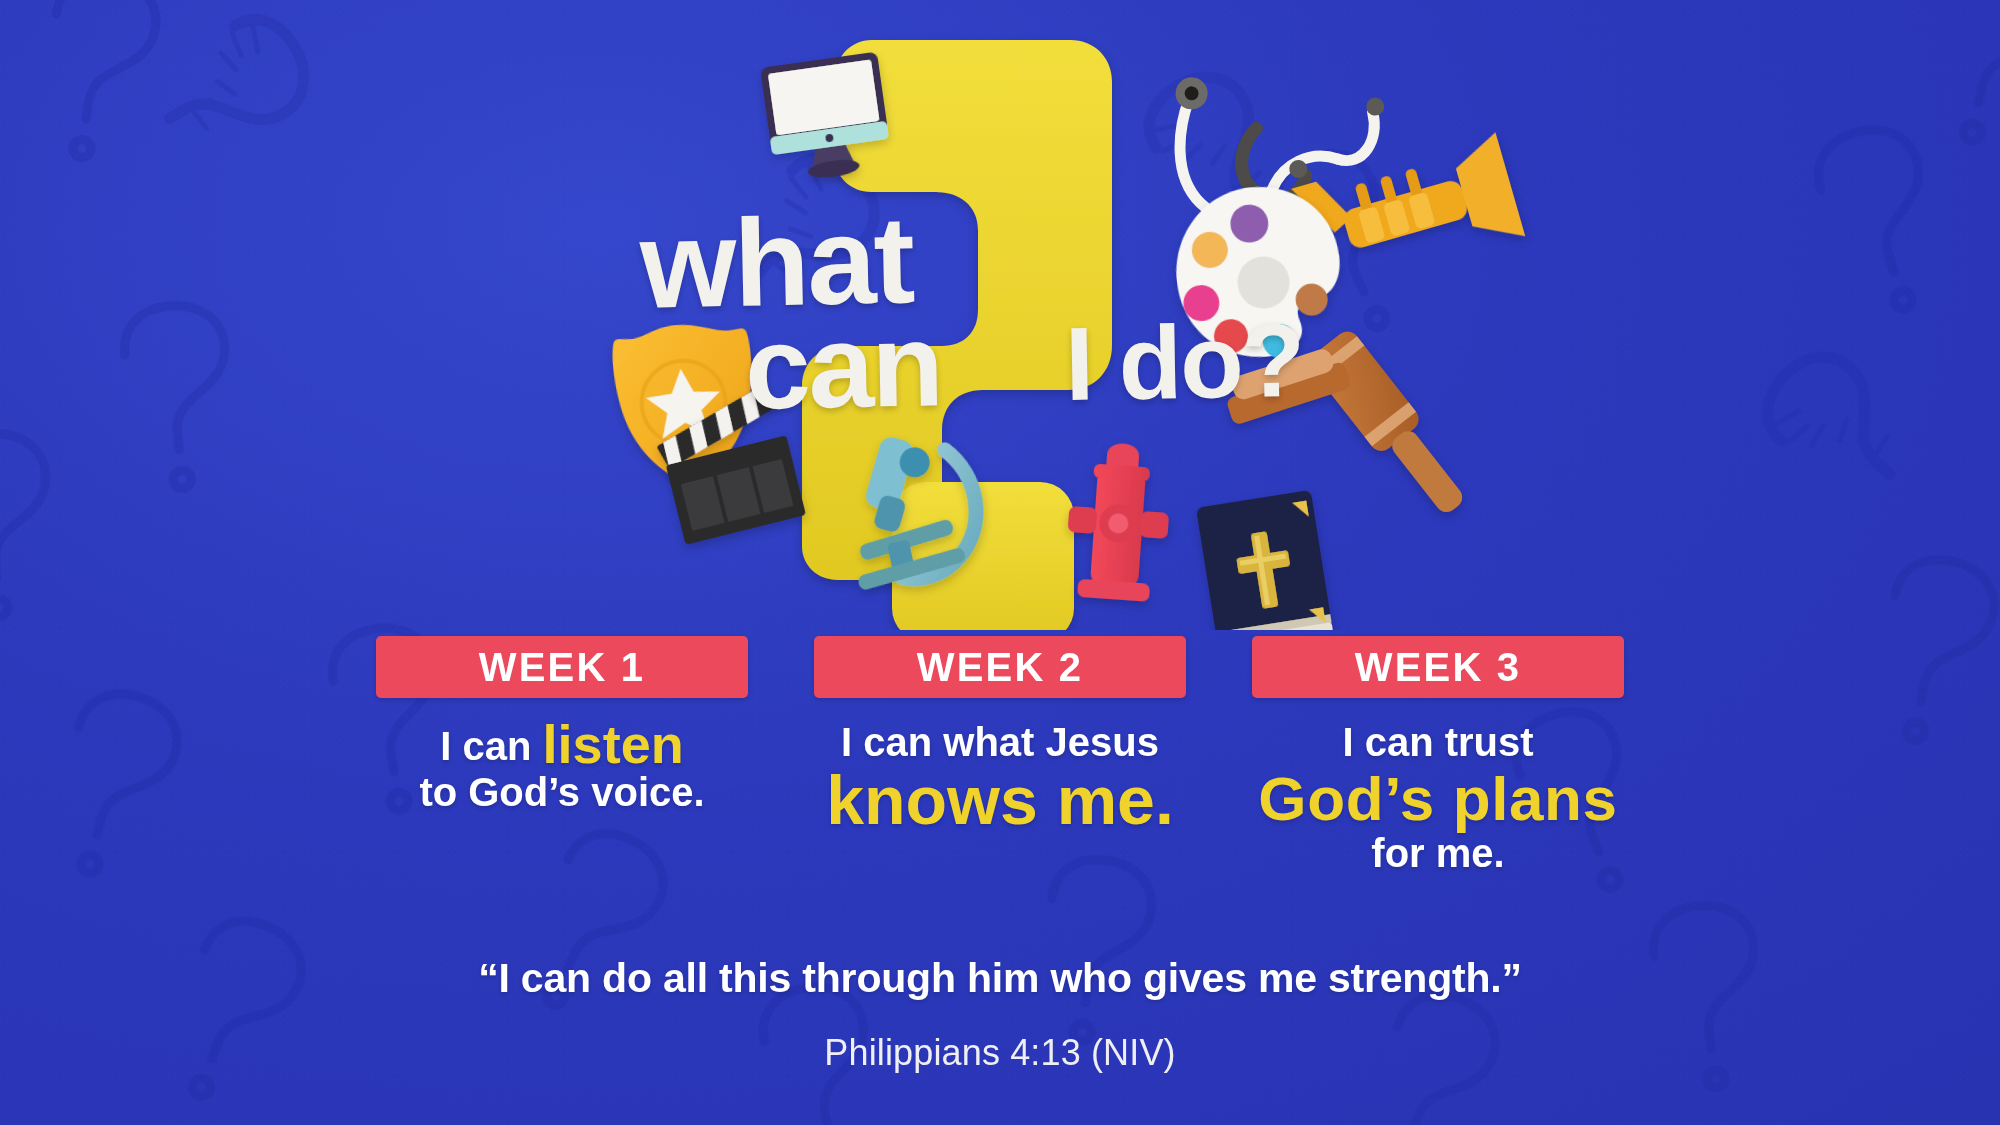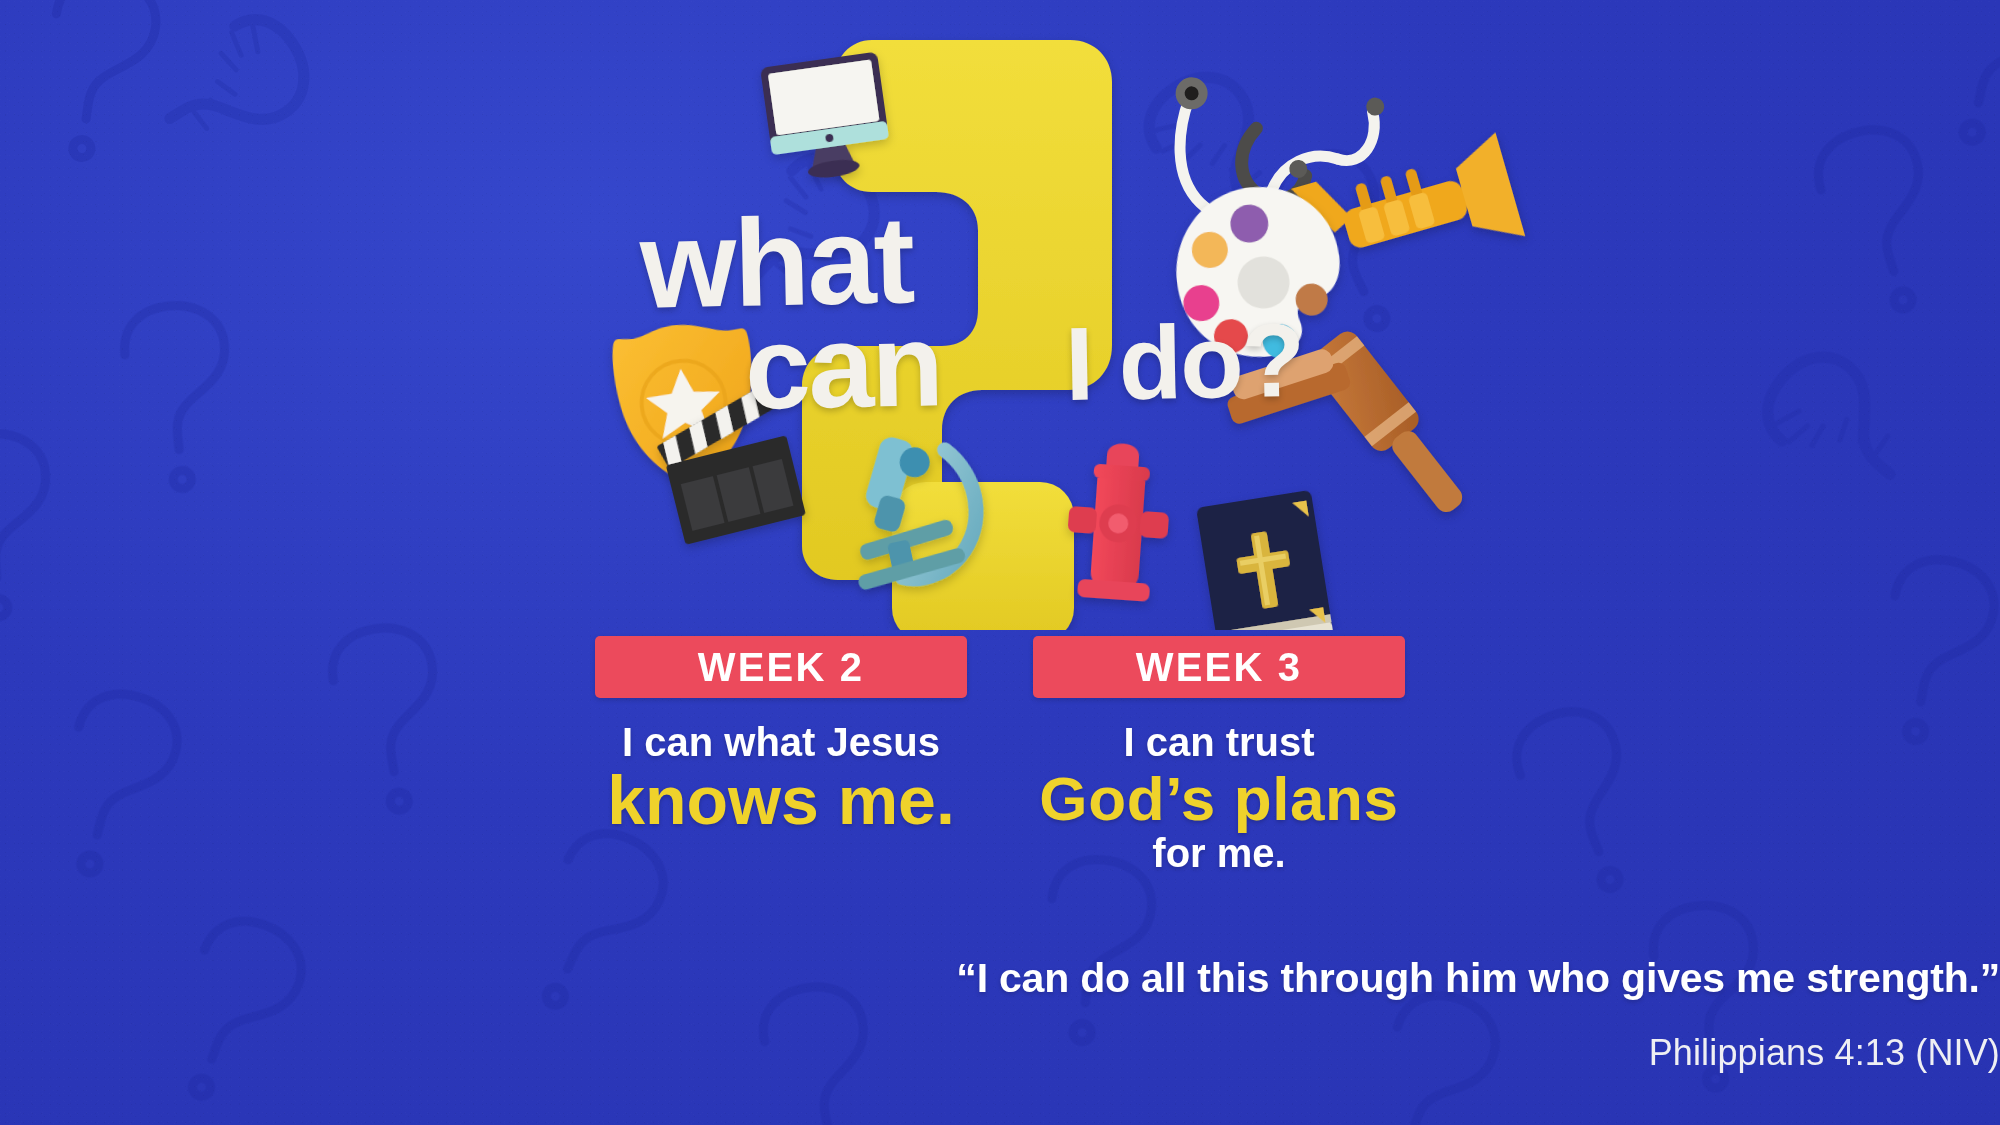--- a/index.html
+++ b/index.html
@@ -81,21 +81,21 @@
   }
   
   #week-1 .week-text .hl{ font-size:54px; line-height:.9; vertical-align:-3px; }
   #week-2 .week-text .l2 .hl{ font-size:68px; line-height:1; }
   #week-3 .week-text .l2 .hl{ font-size:62px; line-height:1.05; letter-spacing:.01em; }
   #week-4 .week-text .l1 .hl{ font-size:56px; line-height:.95; vertical-align:-4px; }
   .week-text .line{ display:block; }
 
   
   #verse{
-    position:absolute; left:0; top:955px; width:2000px; text-align:right;
+    position:absolute; left:0; top:955px; width:2000px; text-align:center;
   }
   #verse-quote{
     color:#FFFFFF; font-weight:bold; font-size:41px;
     letter-spacing:-.005em;
     text-shadow:0 2px 4px rgba(0,0,0,.18);
   }
   #verse-ref{
     margin-top:30px;
     color:#EFEFF3; font-weight:normal; font-size:36px;
     letter-spacing:.004em;
@@ -319,20 +319,29 @@
       </g>
     </g>
   </svg>
 
   <div class="logo-word" id="logo-what">what</div>
   <div class="logo-word" id="logo-can">can</div>
   <div class="logo-word" id="logo-ido">I do?</div>
 </section>
 
 <section id="weeks">
+  <div class="week-col" id="week-1">
+    <div class="week-banner">
+      <span>WEEK 1</span>
+    </div>
+    <div class="week-text">
+      <span class="line l1"><span>I can </span><span class="hl">listen</span></span>
+      <span class="line l2"><span>to God’s voice.</span></span>
+    </div>
+  </div>
 
   <div class="week-col" id="week-2">
     <div class="week-banner">
       <span>WEEK 2</span>
     </div>
     <div class="week-text">
       <span class="line l1"><span>I can what Jesus</span></span>
       <span class="line l2"><span class="hl">knows me.</span></span>
     </div>
   </div>

